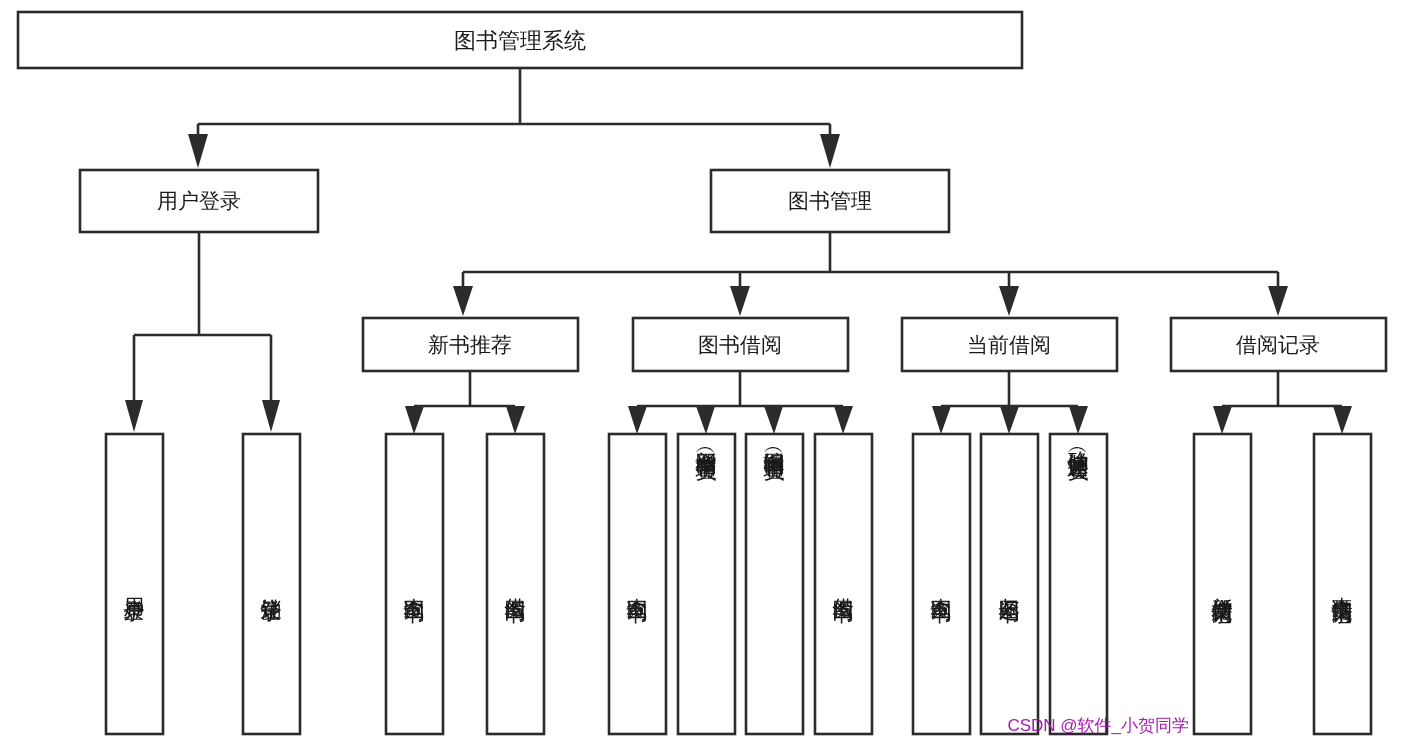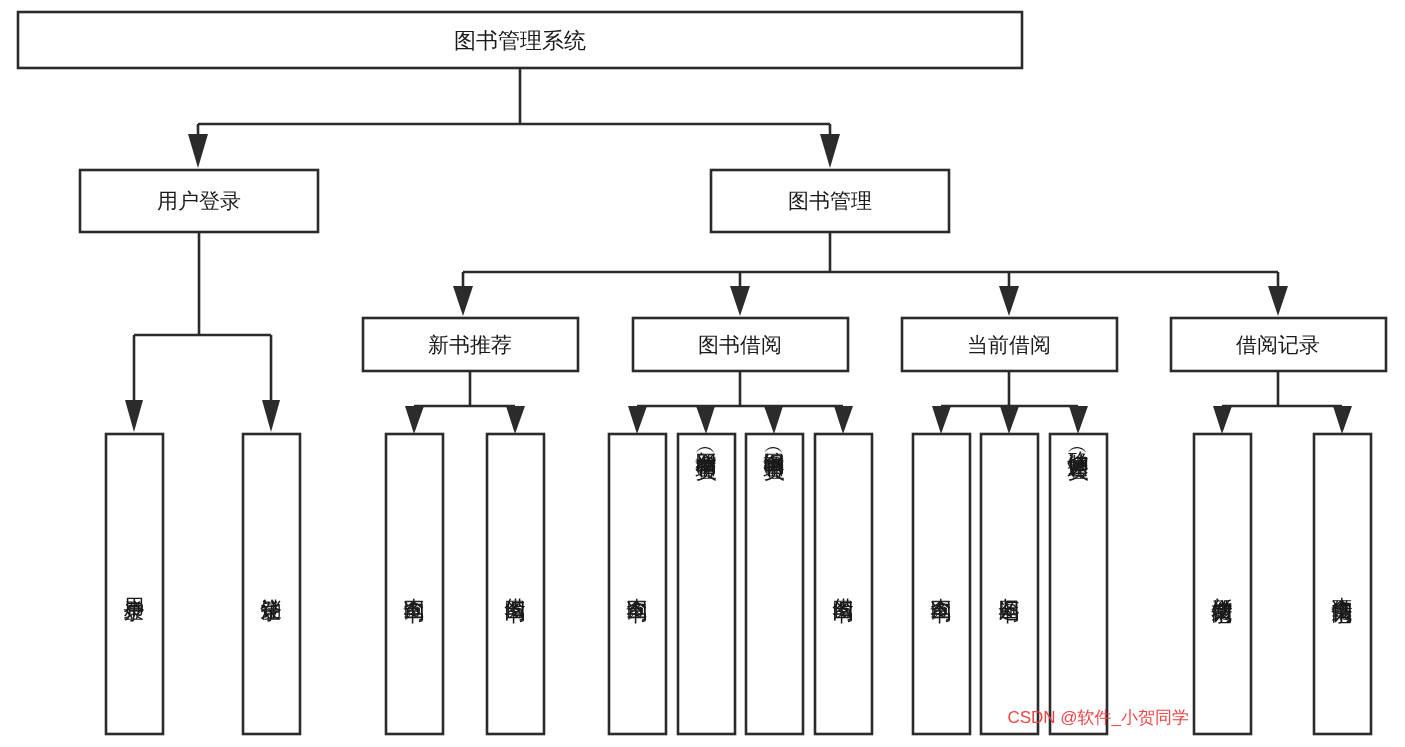--- a/index.html
+++ b/index.html
@@ -69,24 +69,24 @@
     font-family: "Liberation Sans", sans-serif;
     font-size: 21px;
     line-height: 1.0;
     color: #1a1a1a;
     letter-spacing: 1.5px;
     white-space: nowrap;
   }
   .watermark {
     position: absolute;
     right: 8px;
-    bottom: 18px;
+    bottom: 10px;
     font-family: "Liberation Sans", sans-serif;
     font-size: 17px;
-    color: #ef4444;
+    color: #a21caf;
     white-space: nowrap;
     user-select: none;
   }
 </style>
 </head>
 <body>
 
 <div id="diagram-root">
 
   <svg class="diagram-canvas" viewBox="0 0 1405 747">

